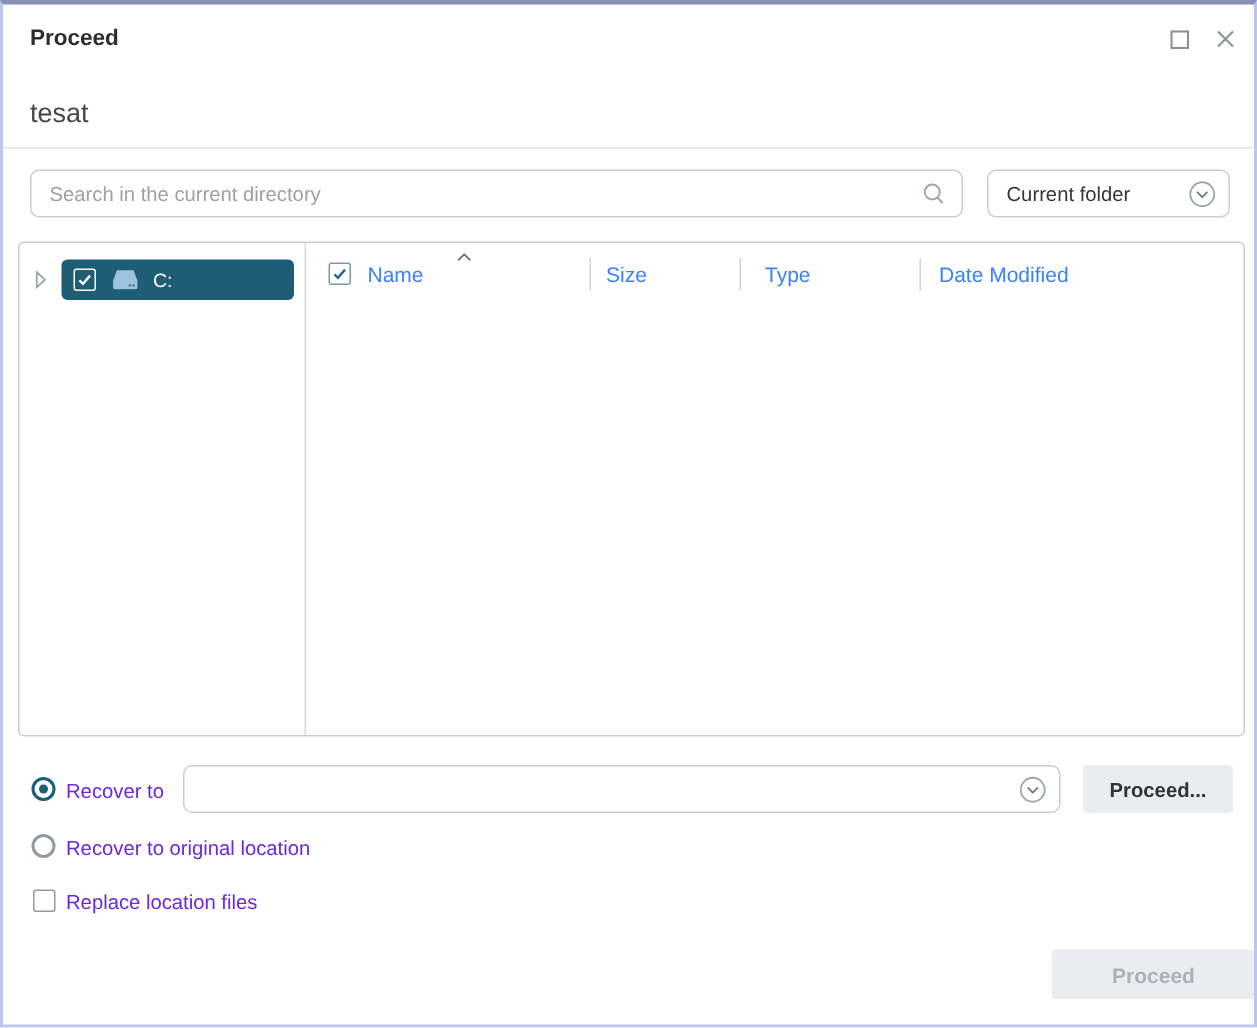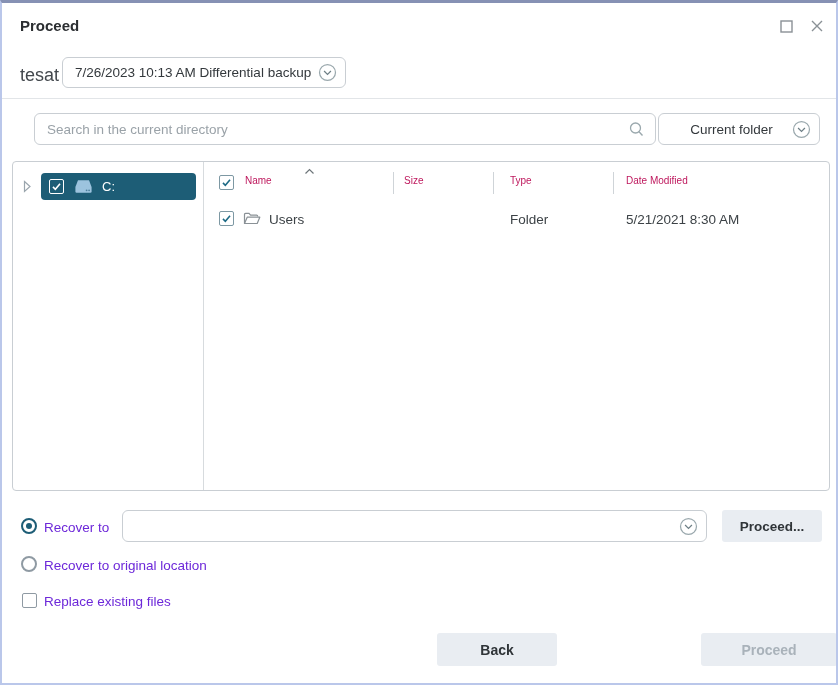--- a/index.html
+++ b/index.html
@@ -29,34 +29,34 @@
     position: absolute; left: 60px; top: 54px; height: 31px; width: 284px;
     border: 1px solid #c9ced3; border-radius: 6px; background: #fff;
     display: flex; align-items: center; padding: 0 8px 0 12px; cursor: pointer;
   }
   .backup-dd .dd-text { font-size: 13.5px; color: #33383c; flex: 1; white-space: nowrap; }
 
   .top-divider { position: absolute; left: 0; right: 0; top: 95px; height: 1px; background: #e2e5e8; }
 
   
   .search-box {
-    position: absolute; left: 32px; top: 110px; width: 622px; height: 32px;
+    position: absolute; left: 18px; top: 110px; width: 622px; height: 32px;
     border: 1px solid #c9ced3; border-radius: 6px; background: #fff;
     display: flex; align-items: center; padding: 0 10px 0 12px;
   }
   .search-box input {
     border: none; outline: none; flex: 1; font-size: 13.5px; color: #33383c;
     font-family: "Liberation Sans", sans-serif; background: transparent;
   }
   .search-box input::placeholder { color: #9aa2a8; }
 
   .scope-dd {
     position: absolute; left: 656px; top: 110px; width: 162px; height: 32px;
     border: 1px solid #c9ced3; border-radius: 6px; background: #fff;
-    display: flex; align-items: center; padding: 0 8px 0 12px; cursor: pointer; text-align: center;
+    display: flex; align-items: center; padding: 0 8px 0 12px; cursor: pointer;
   }
   .scope-dd .dd-text { font-size: 13.5px; color: #33383c; flex: 1; }
 
   
   .panel {
     position: absolute; left: 10px; top: 158px; width: 818px; height: 330px;
     border: 1px solid #c9ced3; border-radius: 4px; background: #fff;
   }
   .panel .vsplit { position: absolute; left: 190px; top: 0; bottom: 0; width: 1px; background: #d7dbde; }
 
@@ -77,21 +77,21 @@
   
   .cb-light {
     width: 15px; height: 15px; background: #fff; border: 1px solid #7d98a3; border-radius: 2px;
     display: flex; align-items: center; justify-content: center; cursor: pointer;
   }
   .cb-unchecked {
     width: 15px; height: 15px; background: #fff; border: 1px solid #8f9aa3; border-radius: 2px; cursor: pointer;
   }
   .list-header { position: absolute; left: 191px; top: 0; right: 0; height: 40px; }
   .list-header .cb-light { position: absolute; left: 15px; top: 13px; }
-  .col-label { position: absolute; top: 13px; font-size: 10px; color: #be185d; cursor: pointer; }
+  .col-label { position: absolute; top: 13px; font-size: 14px; color: #3b82f6; cursor: pointer; }
   .col-name { left: 41px; }
   .col-size { left: 200px; }
   .col-type { left: 306px; }
   .col-date { left: 422px; }
   .sort-caret { position: absolute; left: 100px; top: 6px; }
   .hdr-sep { position: absolute; top: 10px; width: 1px; height: 22px; background: #cfd4d8; }
   .sep-1 { left: 189px; } .sep-2 { left: 289px; } .sep-3 { left: 409px; }
 
   .list-row { position: absolute; left: 191px; top: 44px; right: 1px; height: 28px; cursor: pointer; }
   .list-row .cb-light { position: absolute; left: 15px; top: 5px; }
@@ -153,29 +153,20 @@
   </div>
   <div class="win-btn btn-close">
     <span>
       <svg width="14" height="14" viewBox="0 0 14 14">
           <path d="M2 2 L12 12 M12 2 L2 12" stroke="#8a9196" stroke-width="1.4" fill="none"></path>
         </svg>
     </span>
   </div>
 
   <div class="backup-label">tesat</div>
-  <div class="backup-dd">
-    <span class="dd-text">7/26/2023 10:13 AM Differential backup</span>
-    <span>
-      <svg width="19" height="19" viewBox="0 0 20 20">
-          <circle cx="10" cy="10" r="8.4" fill="none" stroke="#9aa8ad" stroke-width="1.3"></circle>
-          <path d="M6.4 8.4 L10 12 L13.6 8.4" fill="none" stroke="#6e7f86" stroke-width="1.3"></path>
-        </svg>
-    </span>
-  </div>
   <div class="top-divider"></div>
 
   <div class="search-box">
     <input type="text" placeholder="Search in the current directory" style="">
     <span>
       <svg width="17" height="17" viewBox="0 0 17 17">
           <circle cx="7.5" cy="7" r="5" fill="none" stroke="#9aa8ad" stroke-width="1.3"></circle>
           <path d="M11 10.7 L14.5 14.5" stroke="#9aa8ad" stroke-width="1.3"></path>
         </svg>
     </span>
@@ -231,55 +222,36 @@
           </svg>
       </span>
       <span class="hdr-sep sep-1"></span>
       <span class="col-label col-size">Size</span>
       <span class="hdr-sep sep-2"></span>
       <span class="col-label col-type">Type</span>
       <span class="hdr-sep sep-3"></span>
       <span class="col-label col-date">Date Modified</span>
     </div>
 
-    <div class="list-row">
-      <span class="cb-light">
-        <span>
-          <svg width="11" height="11" viewBox="0 0 14 14">
-              <path d="M2.5 7.5 L5.5 10.5 L11.5 3.5" fill="none" stroke="#1d6a85" stroke-width="2"></path>
-            </svg>
-        </span>
-      </span>
-      <span class="cell-icon">
-        <svg width="18" height="15" viewBox="0 0 18 15">
-            <path d="M1.5 12.5 L1.5 3.4 Q1.5 2.4 2.5 2.4 L6 2.4 L7.6 4.1 L13.6 4.1 Q14.6 4.1 14.6 5.1 L14.6 5.6" fill="none" stroke="#8a9196" stroke-width="1.2"></path>
-            <path d="M1.5 12.5 L4.2 6.2 L16.8 6.2 L14.2 12.5 Z" fill="none" stroke="#8a9196" stroke-width="1.2" stroke-linejoin="round"></path>
-          </svg>
-      </span>
-      <span class="cell cell-name">Users</span>
-      <span class="cell cell-type">Folder</span>
-      <span class="cell cell-date">5/21/2021 8:30 AM</span>
-    </div>
   </div>
 
   <div class="radio sel" style="left:19px; top:515px;"></div>
   <div class="opt-label" style="left:42px; top:517px;">Recover to</div>
   <div class="recover-input">
     <input type="text" value="" style="">
     <span>
       <svg width="19" height="19" viewBox="0 0 20 20">
           <circle cx="10" cy="10" r="8.4" fill="none" stroke="#9aa8ad" stroke-width="1.3"></circle>
           <path d="M6.4 8.4 L10 12 L13.6 8.4" fill="none" stroke="#6e7f86" stroke-width="1.3"></path>
         </svg>
     </span>
   </div>
   <button class="btn btn-browse">Proceed...</button>
 
   <div class="radio unsel" style="left:19px; top:553px;"></div>
   <div class="opt-label" style="left:42px; top:555px;">Recover to original location</div>
 
   <div class="cb-unchecked replace-cb"></div>
-  <div class="opt-label" style="left:42px; top:591px;">Replace existing files</div>
-
-  <button class="btn btn-back">Back</button>
+  <div class="opt-label" style="left:42px; top:591px;">Replace location files</div>
+
   <button class="btn btn-proceed" disabled="">Proceed</button>
 
 </div>
 
 </body></html>

